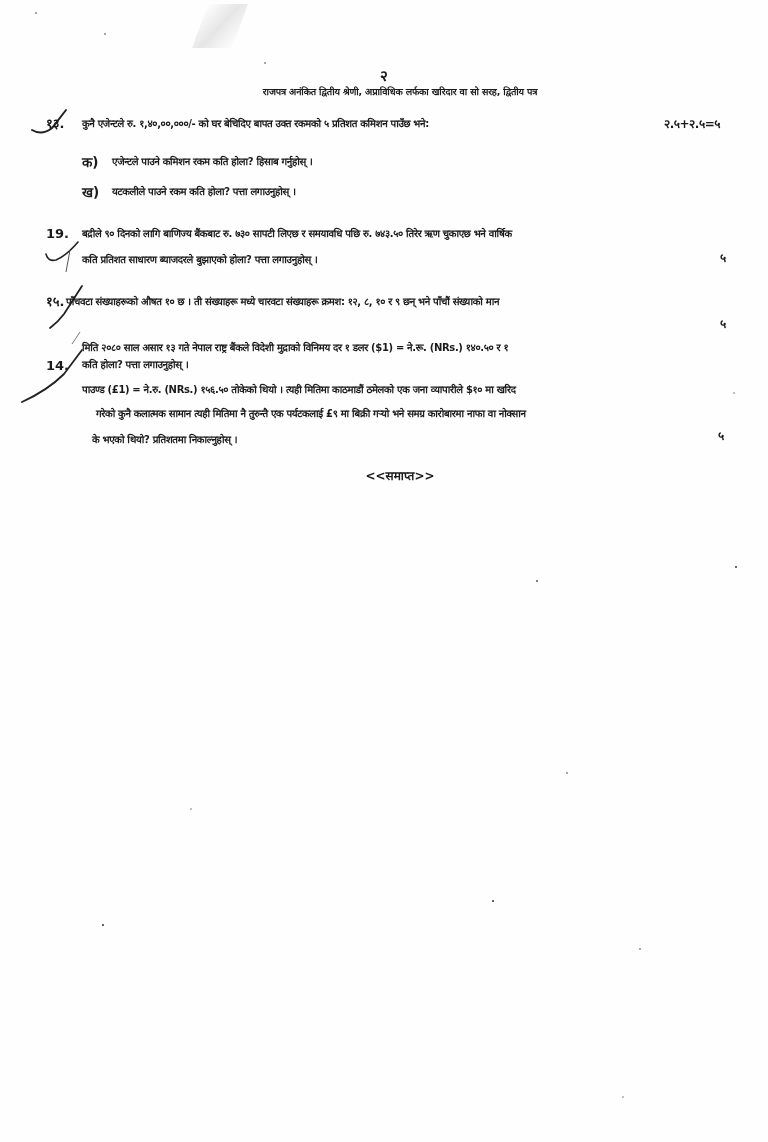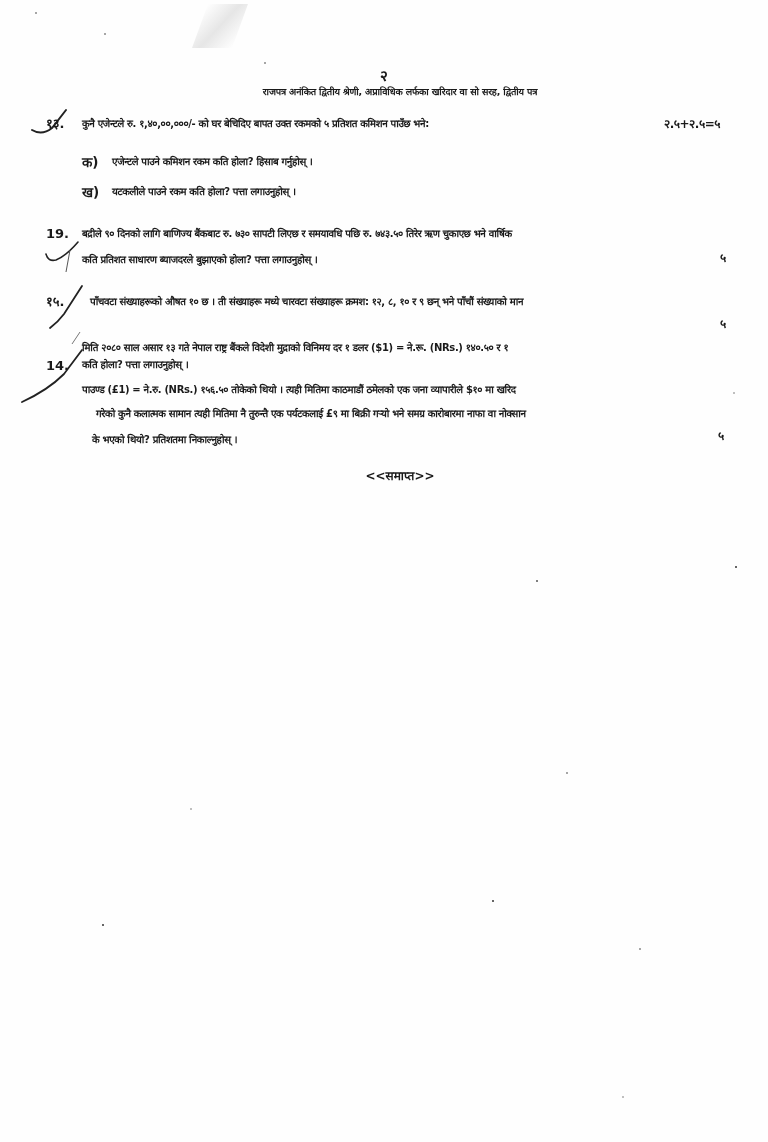--- a/index.html
+++ b/index.html
@@ -145,21 +145,21 @@
     <div class="qline" style="left:82px;top:248px;">कति प्रतिशत साधारण ब्याजदरले बुझाएको होला? पत्ता लगाउनुहोस् ।</div>
     <div class="marks" style="left:720px;top:246px;">५</div>
   </div>
 
   <div class="q">
     <div class="qnum" style="left:46px;top:290px;">१५.</div>
     <svg class="tick" style="left:44px;top:284px;" width="44" height="60">
       <path d="M6 44 Q14 38 20 30 L38 2" stroke="#222" stroke-width="1.8" fill="none" stroke-linecap="round"></path>
       <path d="M36 48 L28 60" stroke="#777" stroke-width="1" fill="none"></path>
     </svg>
-    <div class="qline" style="left:90px;top:290px;">पाँचवटा संख्याहरूको औषत १० छ । ती संख्याहरू मध्ये चारवटा संख्याहरू क्रमश: १२, ८, १० र ९ छन् भने पाँचौं संख्याको मान</div>
+    <div class="qline" style="left:66px;top:290px;">पाँचवटा संख्याहरूको औषत १० छ । ती संख्याहरू मध्ये चारवटा संख्याहरू क्रमश: १२, ८, १० र ९ छन् भने पाँचौं संख्याको मान</div>
     <div class="qline" style="left:82px;top:315px;margin-top:38px;">कति होला? पत्ता लगाउनुहोस् ।</div>
     <div class="marks" style="left:720px;top:312px;">५</div>
   </div>
 
   <div class="q">
     <div class="qnum" style="left:46px;top:354px;">14.</div>
     <svg class="tick" style="left:20px;top:346px;" width="70" height="60">
       <path d="M2 56 Q28 44 44 28 L62 4" stroke="#222" stroke-width="1.8" fill="none" stroke-linecap="round"></path>
     </svg>
     <div class="qline" style="left:82px;top:336px;">मिति २०८० साल असार १३ गते नेपाल राष्ट्र बैंकले विदेशी मुद्राको विनिमय दर १ डलर ($1) = ने.रू. (NRs.) १४०.५० र १</div>

